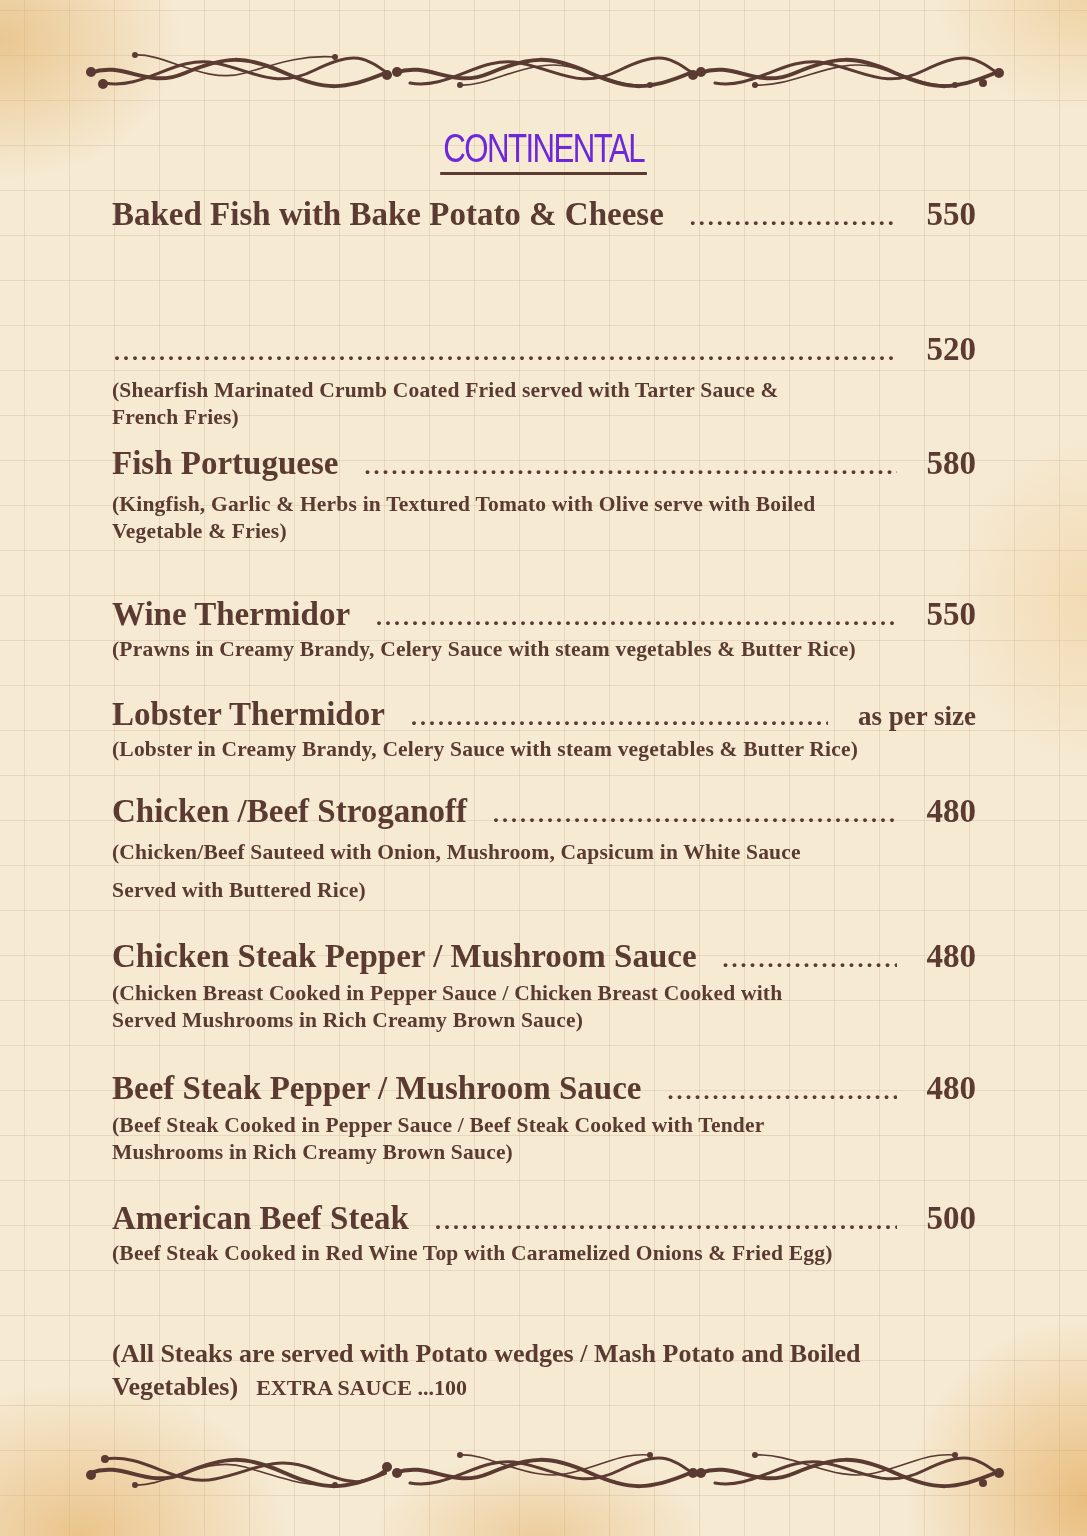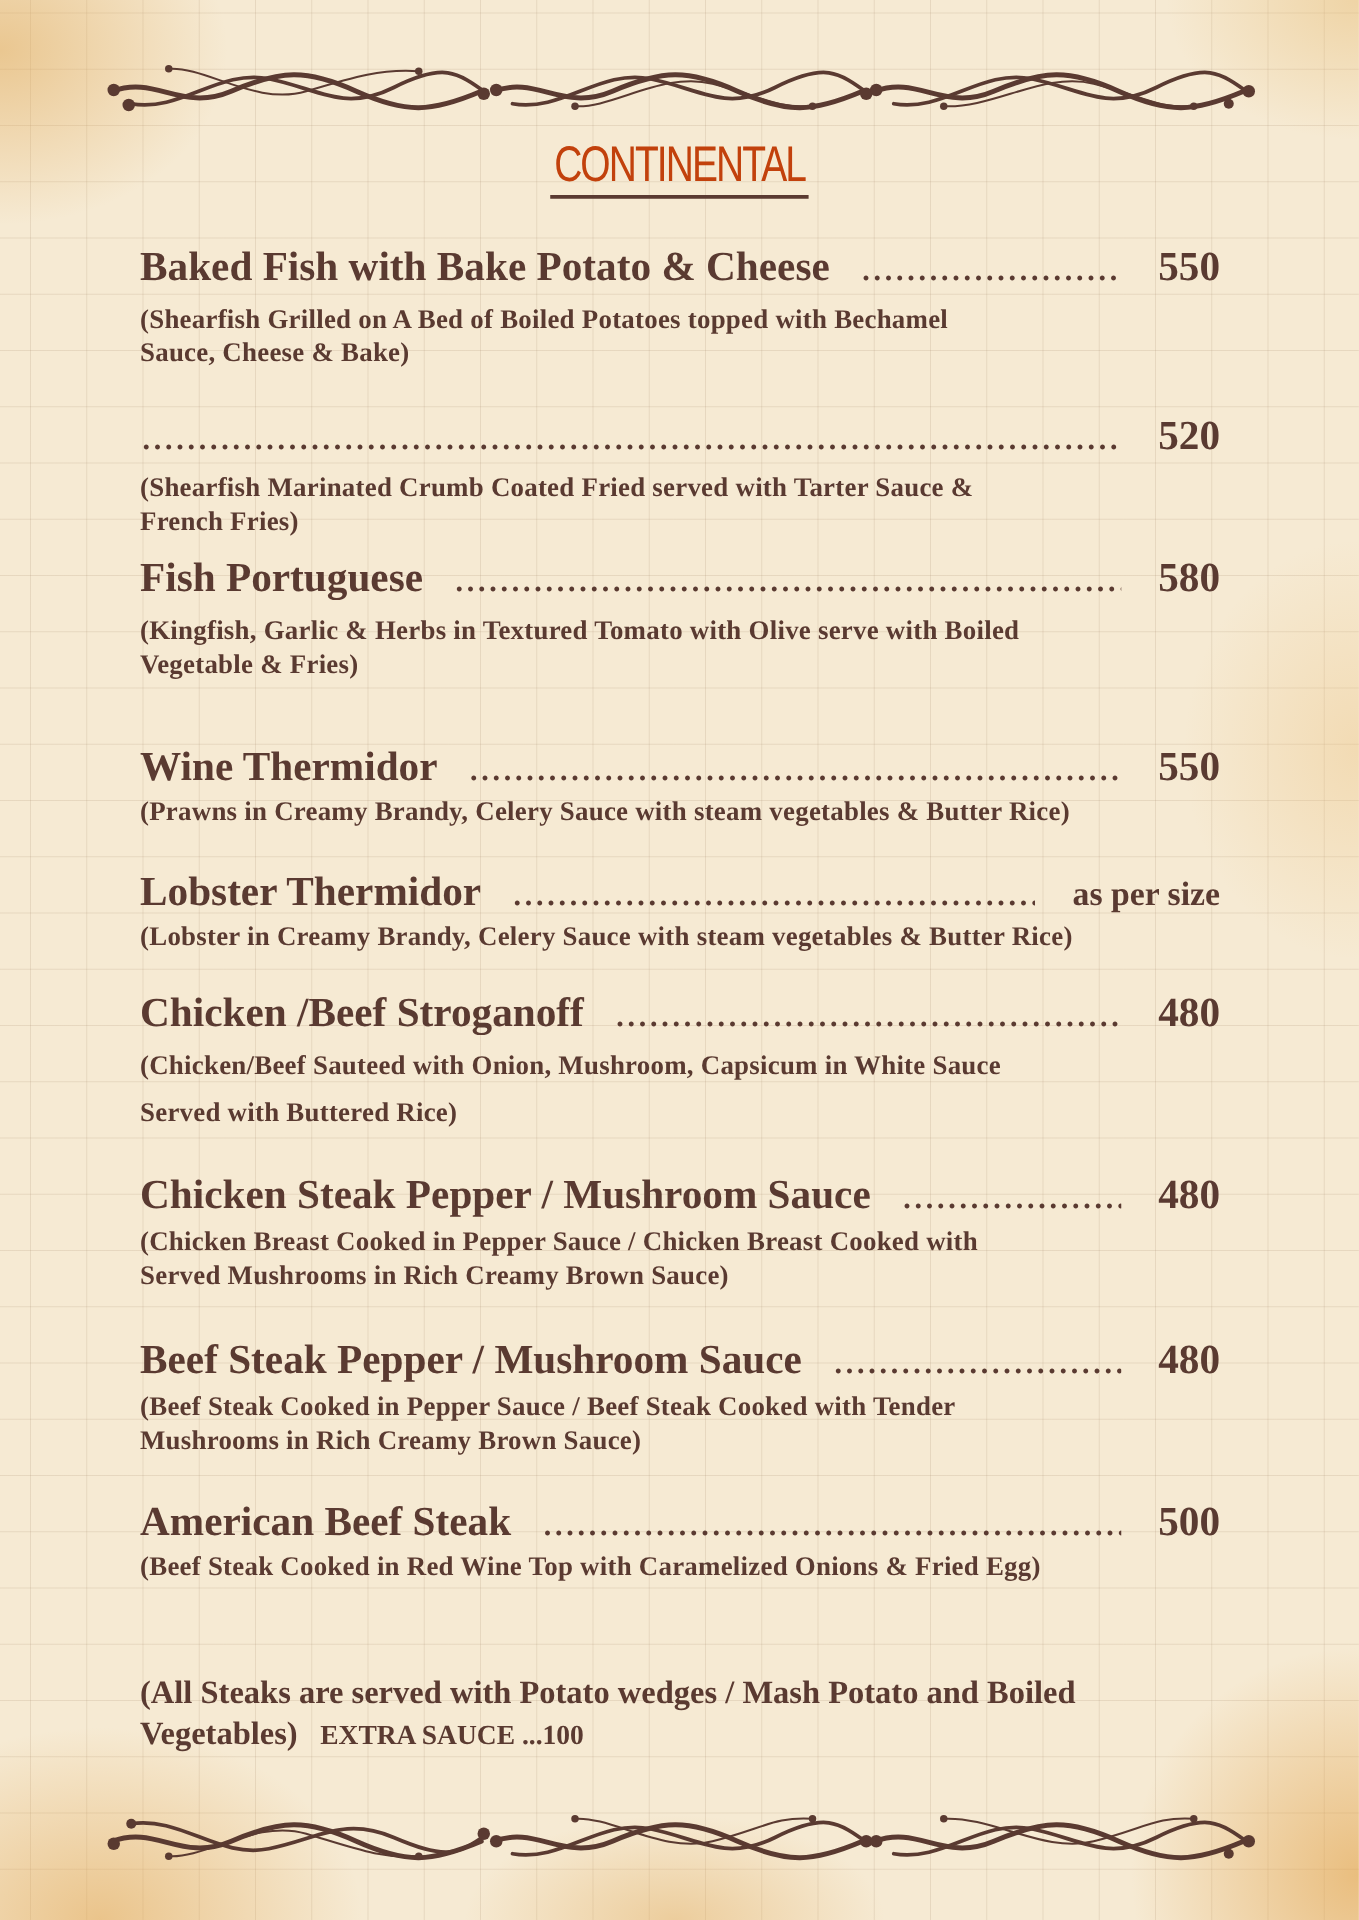--- a/index.html
+++ b/index.html
@@ -17,23 +17,23 @@
       linear-gradient(90deg, rgba(160,130,100,0.18) 1px, transparent 1px);
     background-size: auto, auto, auto, auto, auto, auto, 45px 45px, 45px 45px;
     background-position: 0 0,0 0,0 0,0 0,0 0,0 0,0 10px,24px 0;
     font-family:"DejaVu Serif", "Liberation Serif", serif;
     color:#5a3a31;
   }
   .ornament { position:absolute; left:85px; width:920px; height:50px; }
   .ornament.top { top:45px; }
   .ornament.bottom { top:1445px; }
   .title {
-    position:absolute; top:110px; left:0; width:1087px; text-align:center;
+    position:absolute; top:126px; left:0; width:1087px; text-align:center;
     font-family:"Liberation Sans", "DejaVu Sans", sans-serif;
-    font-size:40px; letter-spacing:-2px; color:#c2410c;
+    font-size:40px; letter-spacing:-2px; color:#6d28d9;
   }
   .title span {
     display:inline-block; transform:scaleX(0.78); transform-origin:center;
     border-bottom:3px solid #5a3a31; padding:0 4px 2px 4px; line-height:44px;
   }
   .item { position:absolute; left:112px; width:864px; }
   .row { display:flex; align-items:baseline; white-space:nowrap;
          font-family:"Liberation Serif", "DejaVu Serif", serif; font-weight:bold; font-size:33px; line-height:38px;gap:24px; }
   .row .name { flex:0 0 auto; }
   .row .dots { flex:1 1 auto; overflow:hidden; font-size:24px; letter-spacing:3px; margin:0 6px 0 2px; color:#5a3a31; }
@@ -93,22 +93,20 @@
 </svg>
 
 <div class="title"><span>CONTINENTAL</span></div>
 
 <div class="item" style="top:195px">
   <div class="row">
       <span class="name">Baked Fish with Bake Potato &amp; Cheese</span>
       <span class="dots"></span>
       <span class="price">550</span>
     </div>
-  <div class="desc">(Shearfish Grilled on A Bed of Boiled Potatoes topped with Bechamel
-Sauce, Cheese &amp; Bake)</div>
 </div>
 
 <div class="item" style="top:330px">
   <div class="row">
       <span class="dots"></span>
       <span class="price">520</span>
     </div>
   <div class="desc">(Shearfish Marinated Crumb Coated Fried served with Tarter Sauce &amp;
  French Fries)</div>
 </div>

